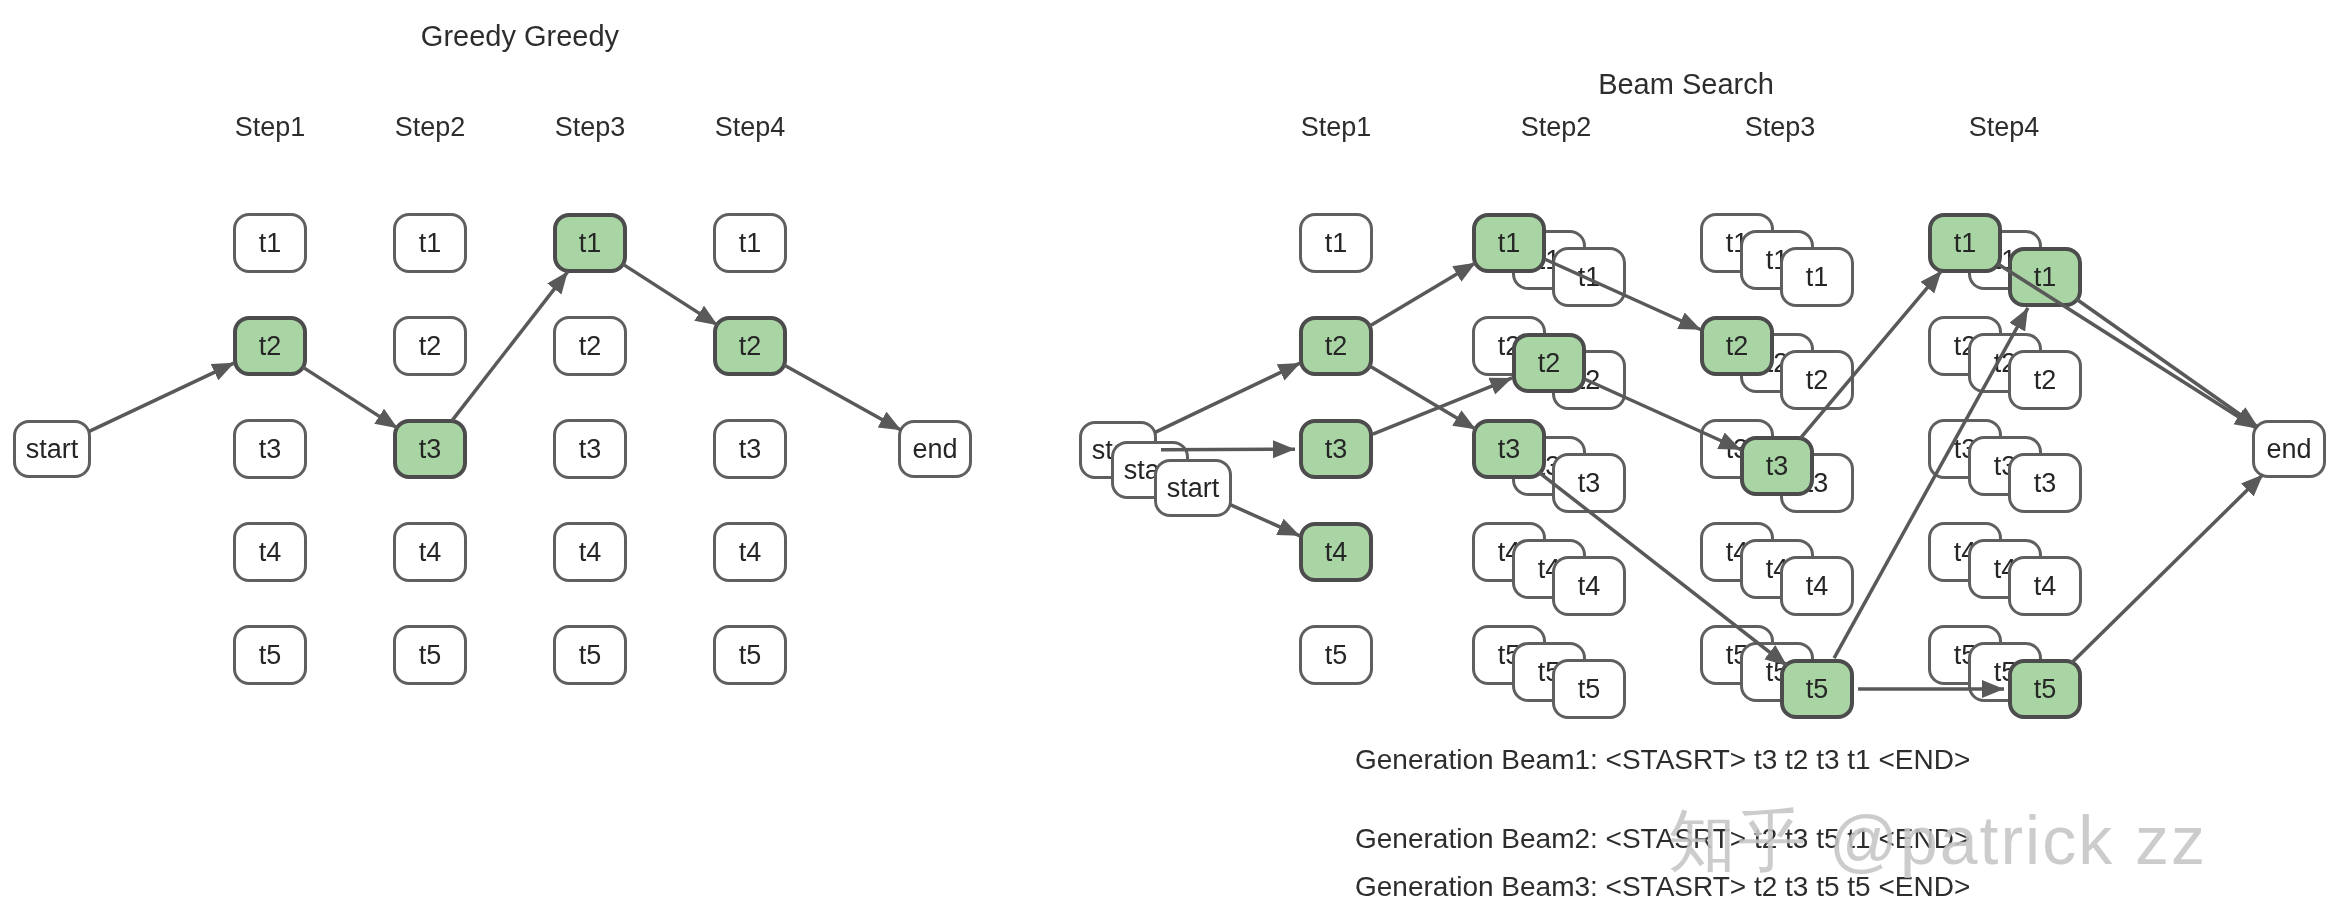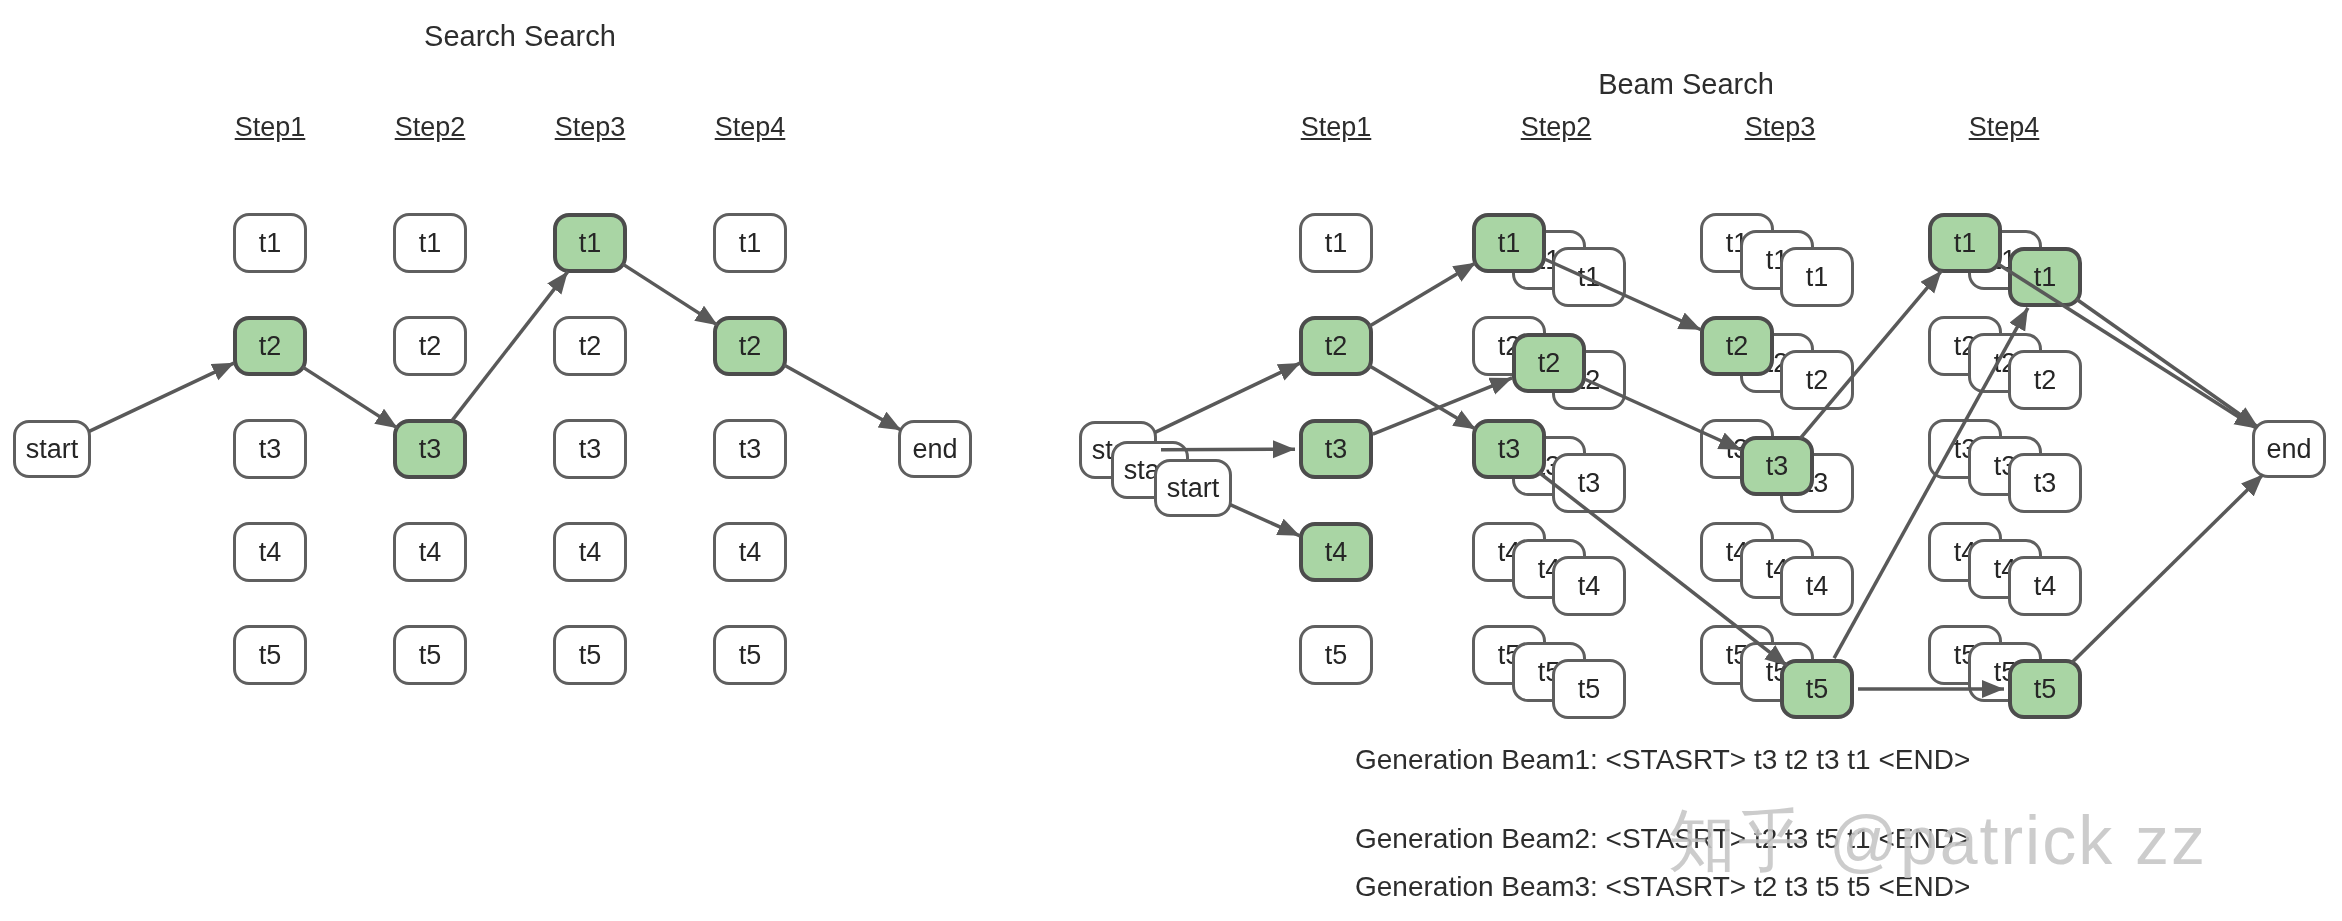--- a/index.html
+++ b/index.html
@@ -21,21 +21,20 @@
     text-align: center;
     font-size: 29px;
     color: #2d2d2d;
   }
   .step-label {
     position: absolute;
     width: 140px;
     text-align: center;
     font-size: 27px;
     color: #2d2d2d;
-    text-decoration: underline;
   }
   .node {
     position: absolute;
     box-sizing: border-box;
     background: #ffffff;
     border: 3.5px solid #5f5f5f;
     border-radius: 16px;
     display: flex;
     align-items: center;
     justify-content: center;
@@ -67,21 +66,21 @@
     letter-spacing: 2px;
     white-space: nowrap;
     z-index: 10;
   }
 </style>
 </head>
 <body>
 
 <div id="canvas">
 
-  <div class="diagram-title" style="left:320px; top:20px;">Search Search</div>
+  <div class="diagram-title" style="left:320px; top:20px;">Greedy Greedy</div>
   <div class="diagram-title" style="left:1486px; top:20px;margin-top:48px;">Beam Search</div>
 
   <div class="step-label" style="left:200px; top:112px;">Step1</div>
   <div class="step-label" style="left:360px; top:112px;">Step2</div>
   <div class="step-label" style="left:520px; top:112px;">Step3</div>
   <div class="step-label" style="left:680px; top:112px;">Step4</div>
 
   <div class="step-label" style="left:1266px; top:112px;">Step1</div>
   <div class="step-label" style="left:1486px; top:112px;">Step2</div>
   <div class="step-label" style="left:1710px; top:112px;">Step3</div>

